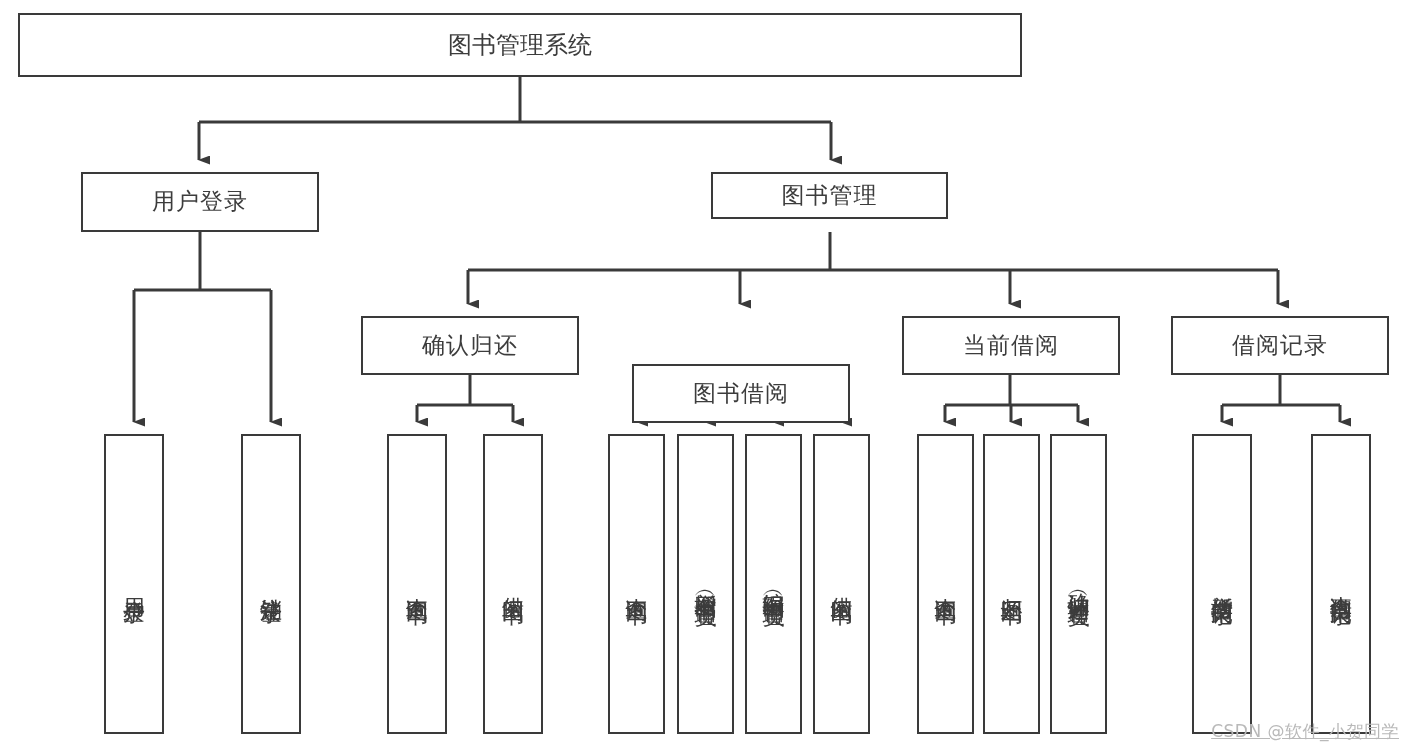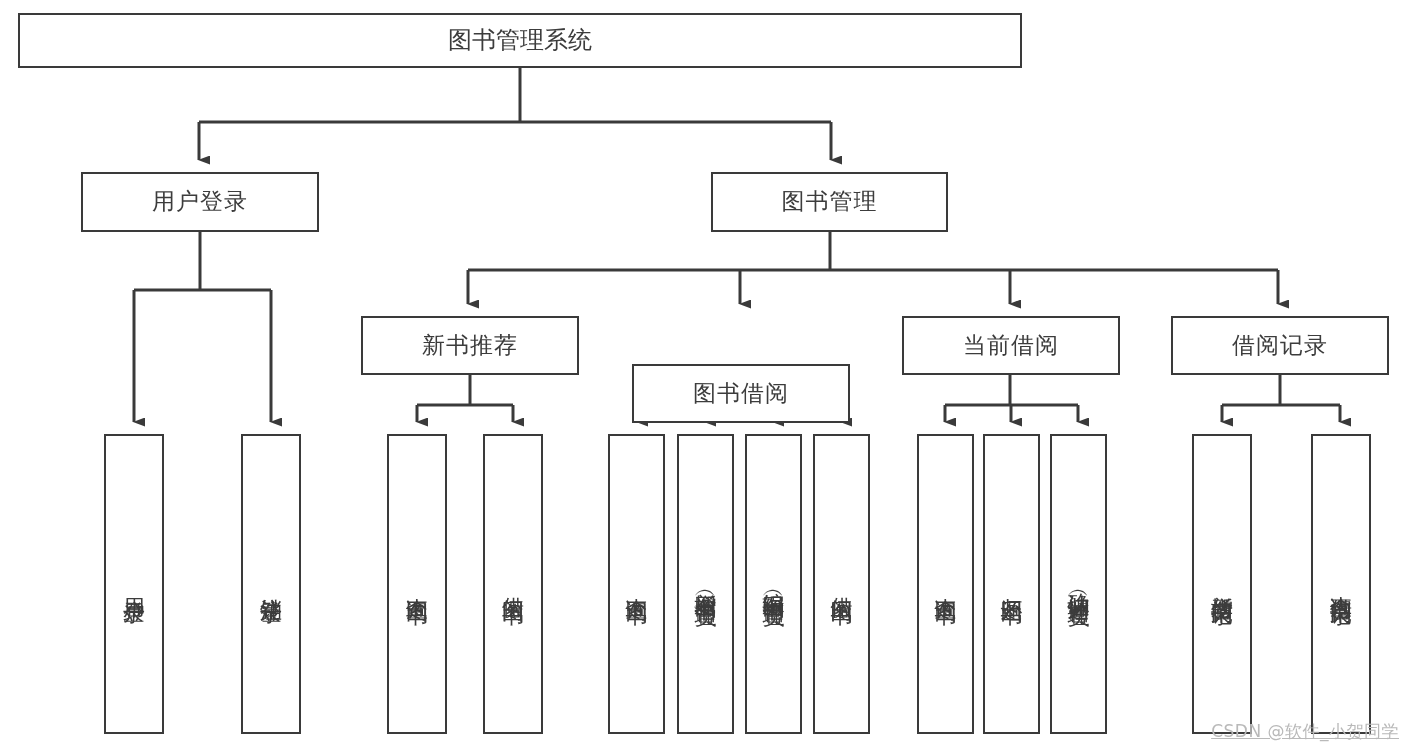--- a/index.html
+++ b/index.html
@@ -116,26 +116,26 @@
       <path d="M1011,405 L1011,422" marker-end="url(#arrow)"></path>
       <path d="M1078,405 L1078,422" marker-end="url(#arrow)"></path>
 
       <path d="M1280,375 L1280,405"></path>
       <path d="M1222,405 L1340,405"></path>
       <path d="M1222,405 L1222,422" marker-end="url(#arrow)"></path>
       <path d="M1340,405 L1340,422" marker-end="url(#arrow)"></path>
     </g>
   </svg>
 
-  <div class="node root" style="left:18px;top:13px;width:1004px;height:55px;">图书管理系统</div>
+  <div class="node root" style="left:18px;top:13px;width:1004px;height:64px;">图书管理系统</div>
 
   <div class="node h" style="left:81px;top:172px;width:238px;height:60px;">用户登录</div>
-  <div class="node h" style="left:711px;top:172px;width:237px;height:60px;font-family:Liberation Serif, serif;">图书管理</div>
+  <div class="node h" style="left:711px;top:172px;width:237px;height:47px;font-family:Liberation Serif, serif;">图书管理</div>
 
-  <div class="node h" style="left:361px;top:316px;width:218px;height:59px;">新书推荐</div>
+  <div class="node h" style="left:361px;top:316px;width:218px;height:59px;">确认归还</div>
   <div class="node h" style="left:632px;top:316px;width:218px;height:59px;margin-top:48px;">图书借阅</div>
   <div class="node h" style="left:902px;top:316px;width:218px;height:59px;">当前借阅</div>
   <div class="node h" style="left:1171px;top:316px;width:218px;height:59px;">借阅记录</div>
 
   <div class="node v" style="left:104px;top:434px;width:60px;height:300px;">
     <span class="vtext">用户登录</span>
   </div>
   <div class="node v" style="left:241px;top:434px;width:60px;height:300px;">
     <span class="vtext">注销登录</span>
   </div>

